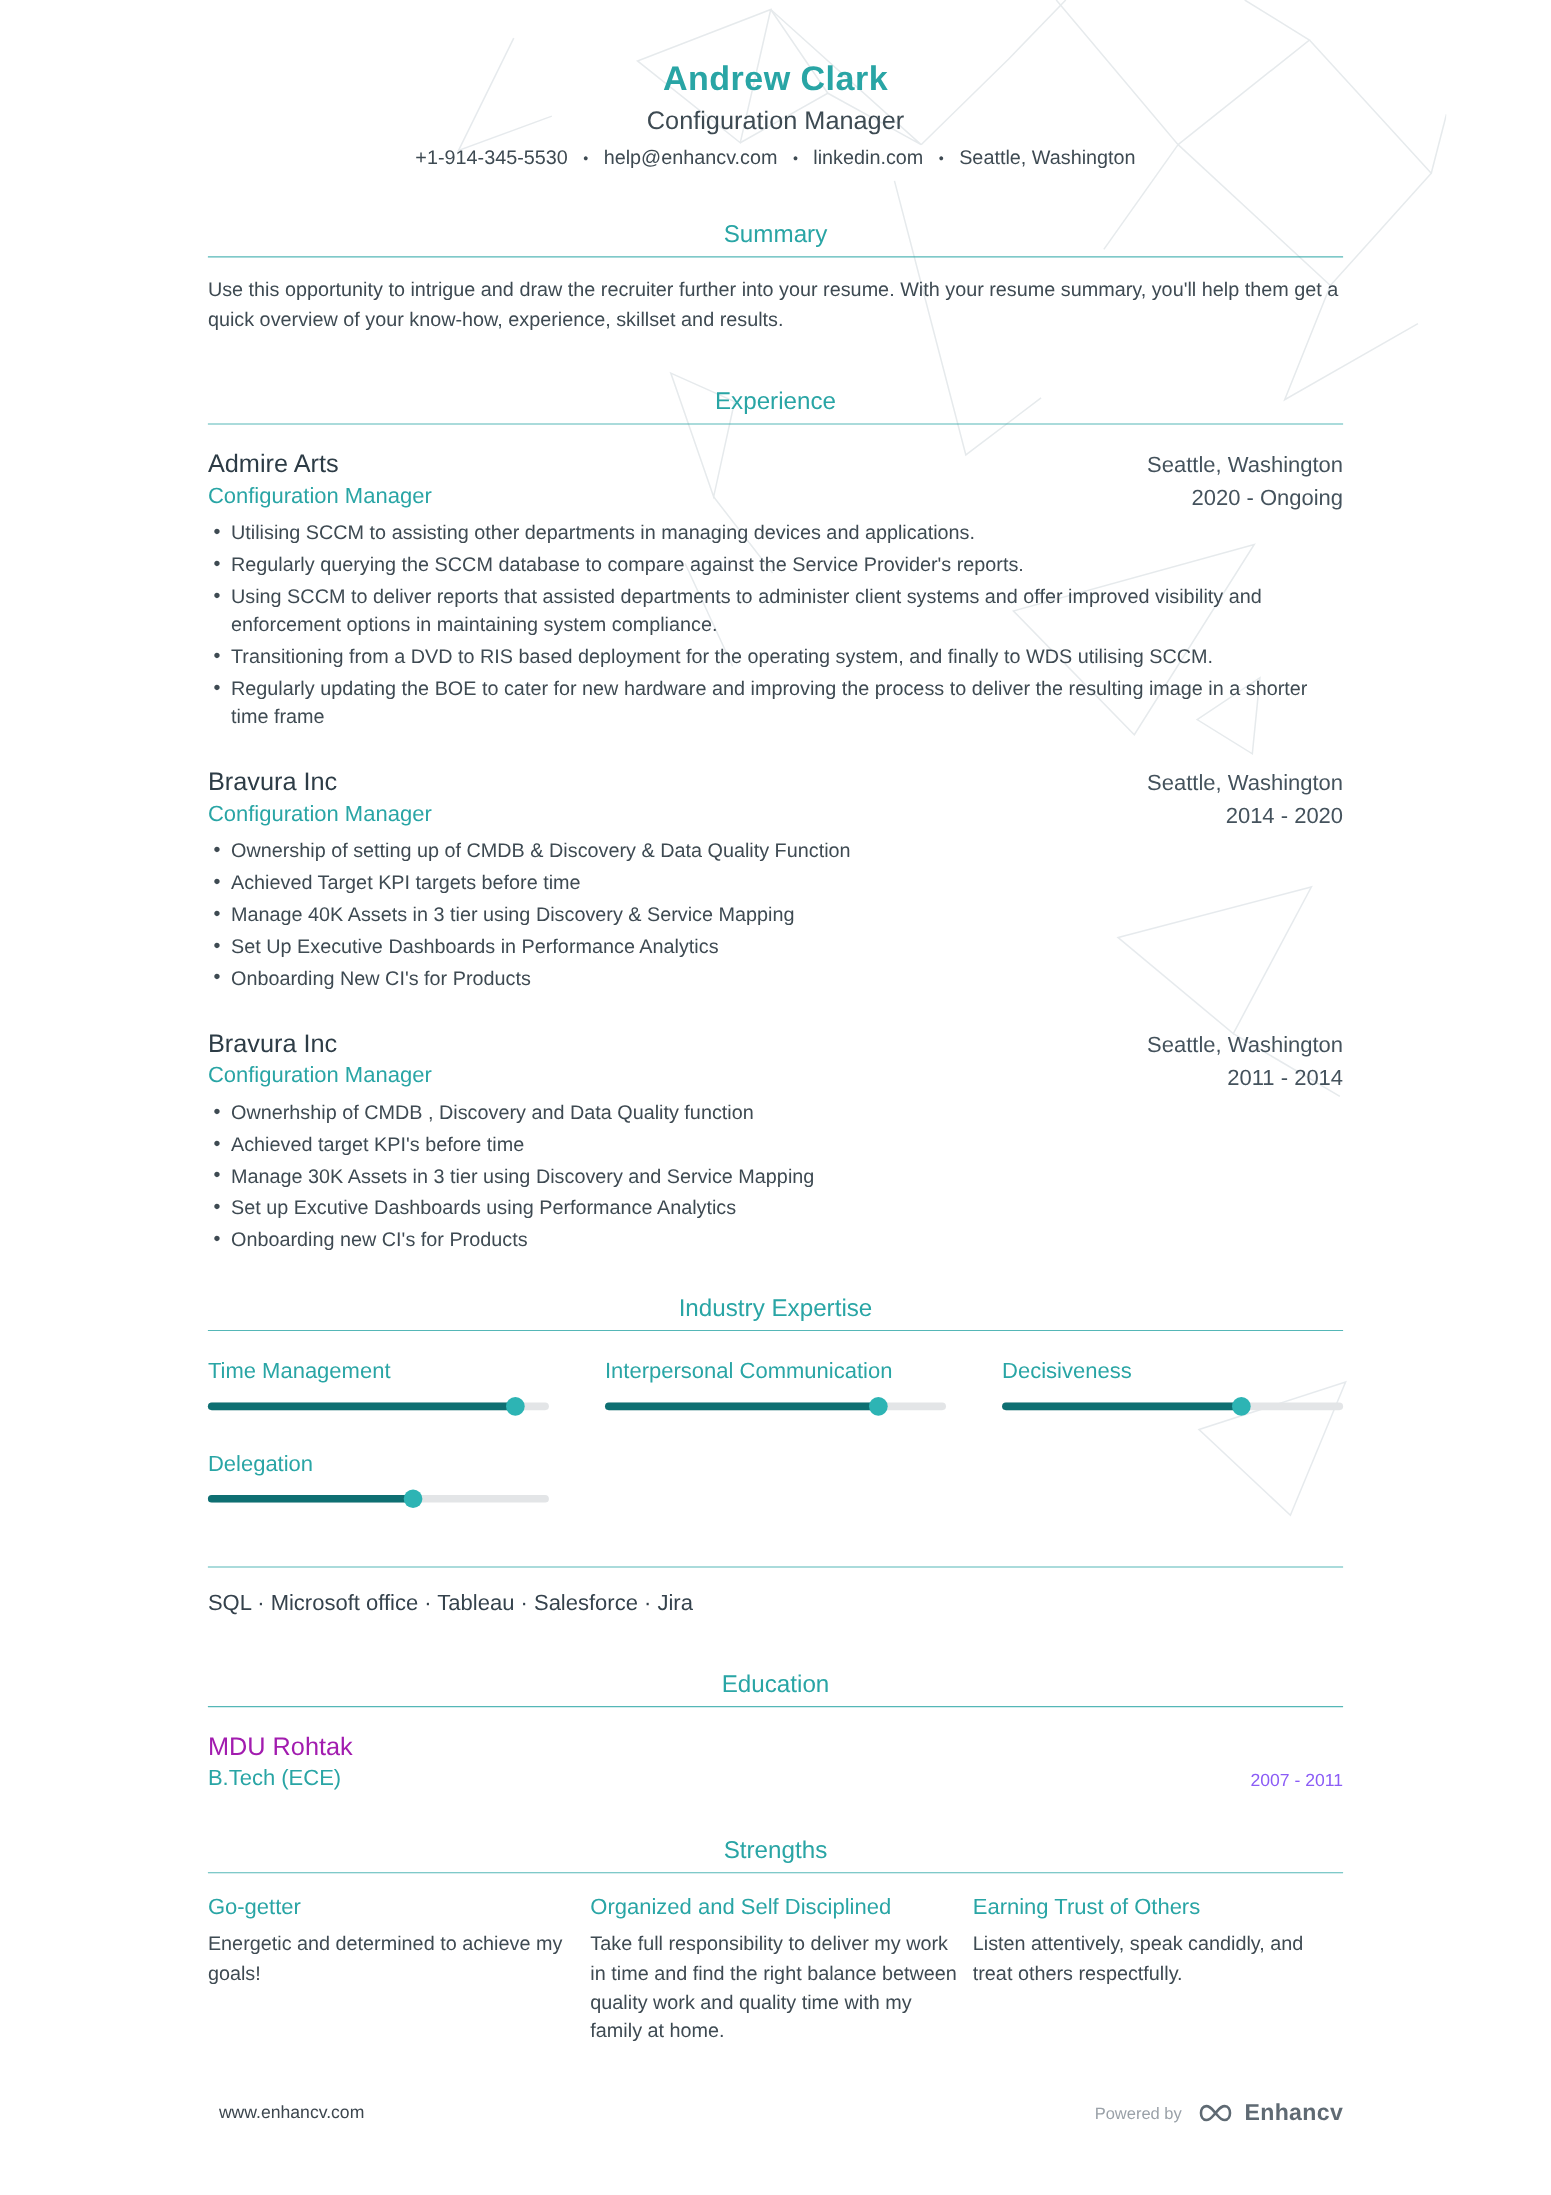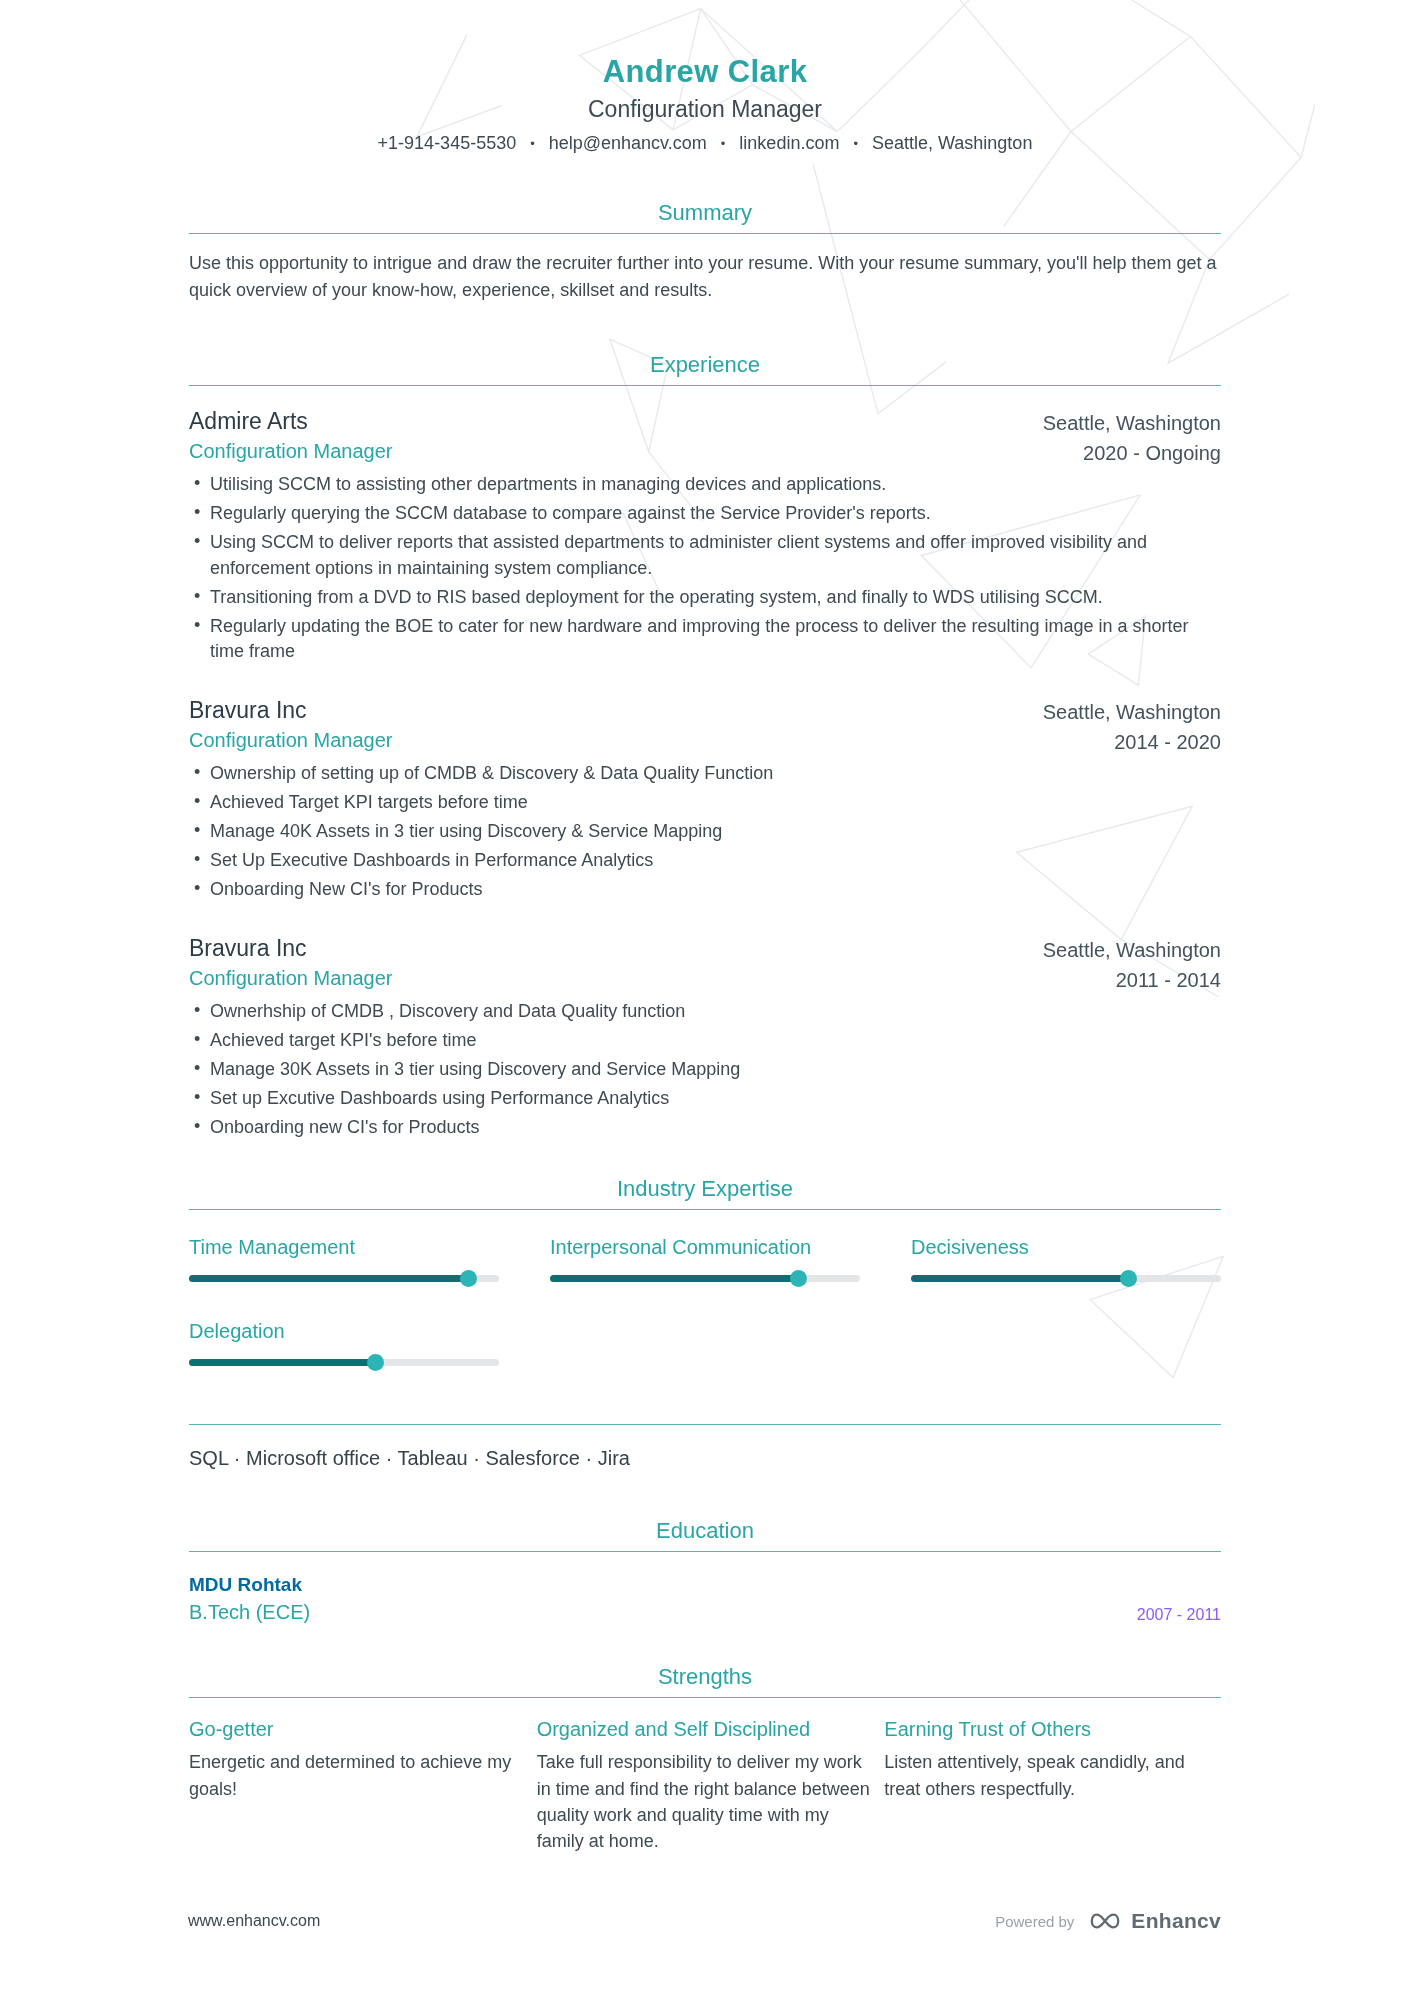--- a/index.html
+++ b/index.html
@@ -45,32 +45,32 @@
   .slider-fill { position:relative; height:7px; background:#0e6f72; border-radius:4px; }
   .knob { position:absolute; right:-9px; top:-5px; width:17px; height:17px; border-radius:50%; background:#2db4b4; }
 
   
   .section-skills { margin-top:58px; }
   .skills-line { margin-top:22px; font-size:20px; color:#35424c; }
 
   
   .section-edu { margin-top:48px; }
   .edu { margin-top:22px; display:flex; justify-content:space-between; align-items:flex-end; }
-  .school { font-size:19px; font-weight:bold; color:#0369a1; }
+  .school { font-size:23px; font-weight:normal; color:#a21caf; }
   .degree { font-size:20px; color:#29a5a5; margin-top:5px; }
   .edu-dates { font-size:16px; color:#8b5cf6; white-space:nowrap;text-align:center; }
 
   
   .section-str { margin-top:40px; }
   .str-grid { margin-top:20px; display:grid; grid-template-columns:repeat(3,1fr); column-gap:51px; align-items:start;gap:11px; }
   .str-title { color:#29a5a5; font-size:20px; font-weight:normal; }
   .str-text { margin-top:8px; font-size:18px; line-height:1.45; color:#3e4a52; }
 
   
-  .footer { position:absolute; left:93px; right:94px; bottom:62px; display:flex; justify-content:space-between; align-items:center; }
+  .footer { position:absolute; left:104px; right:94px; bottom:62px; display:flex; justify-content:space-between; align-items:center; }
   .site { font-size:16px; color:#3c464e; }
   .powered { display:flex; align-items:center; gap:12px; }
   .powered-label { font-size:15px; color:#9aa1a8; }
   .brand { display:flex; align-items:center; gap:7px; color:#5f6a73; font-size:21px; font-weight:bold; letter-spacing:.3px; }
 </style>
 </head>
 <body>
 
 <div class="page">
 

